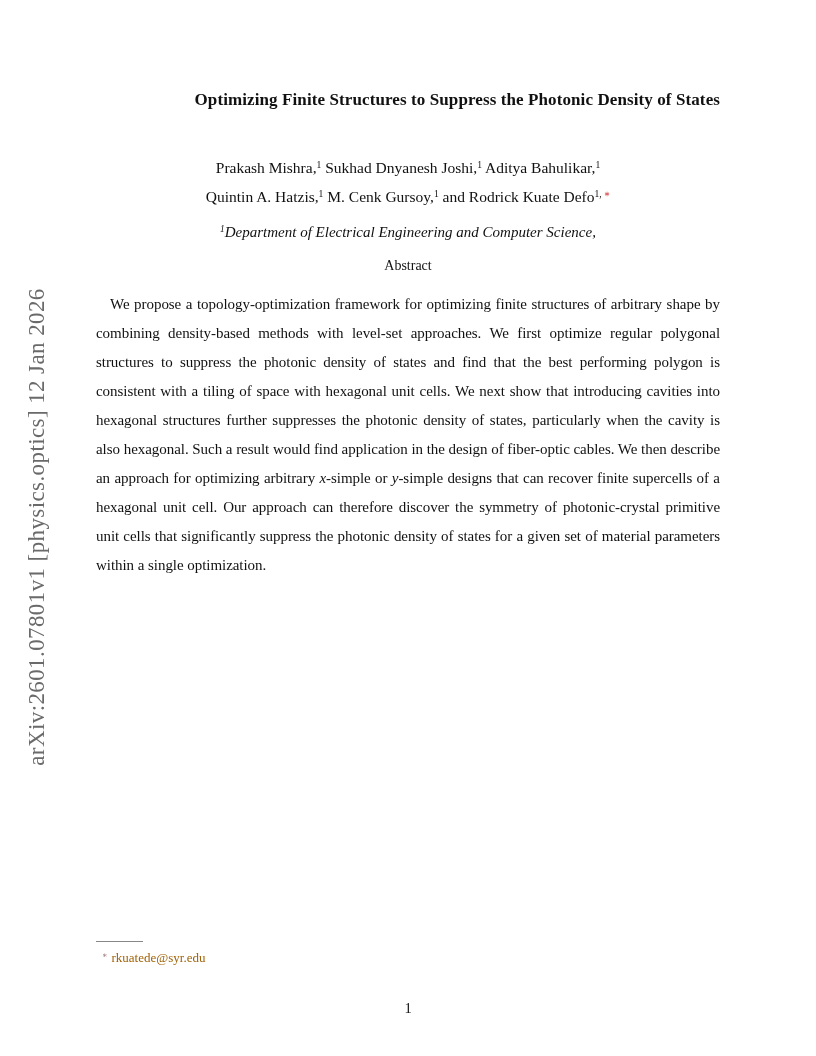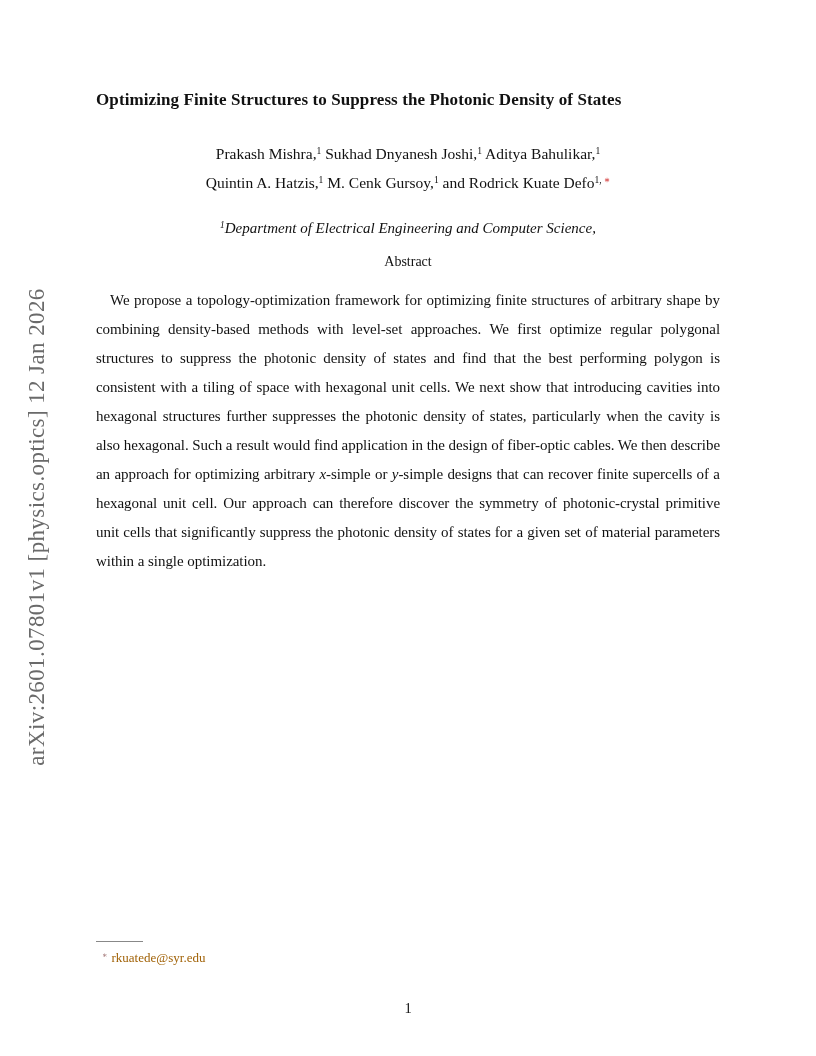--- a/index.html
+++ b/index.html
@@ -17,32 +17,32 @@
   .content {
     position: absolute;
     left: 96px;
     top: 0;
     width: 624px;
   }
   .title {
     margin: 88px 0 0 0;
     font-size: 17px;
     font-weight: bold;
-    text-align: left;
+    text-align: right;
     line-height: 24px;
     letter-spacing: 0.1px;
   }
   .authors {
-    margin-top: 27px;
+    margin-top: 41px;
     text-align: center;
     font-size: 15.5px;
     line-height: 29px;
   }
   .affiliation {
-    margin-top: 17px;
+    margin-top: 7px;
     text-align: center;
     font-style: italic;
     font-size: 15px;
     line-height: 28px;
   }
   .dateline {
     text-align: center;
     font-size: 14.5px;
     line-height: 28px;
   }

